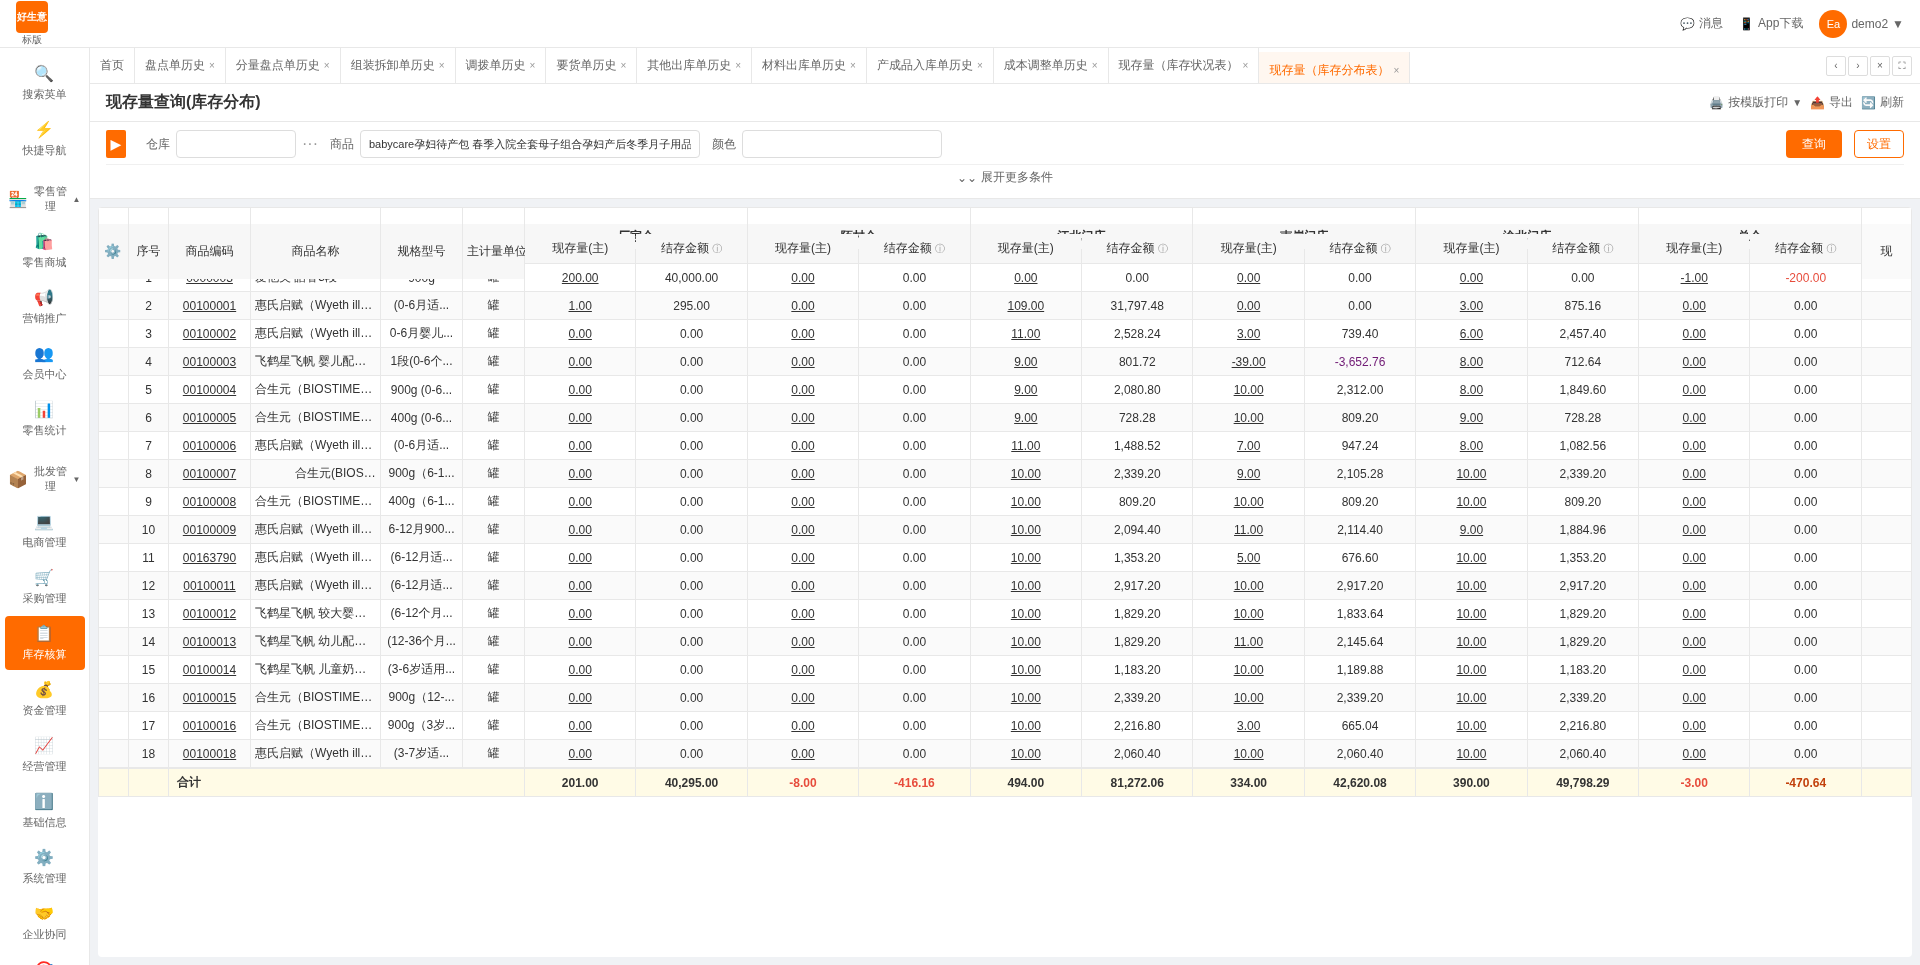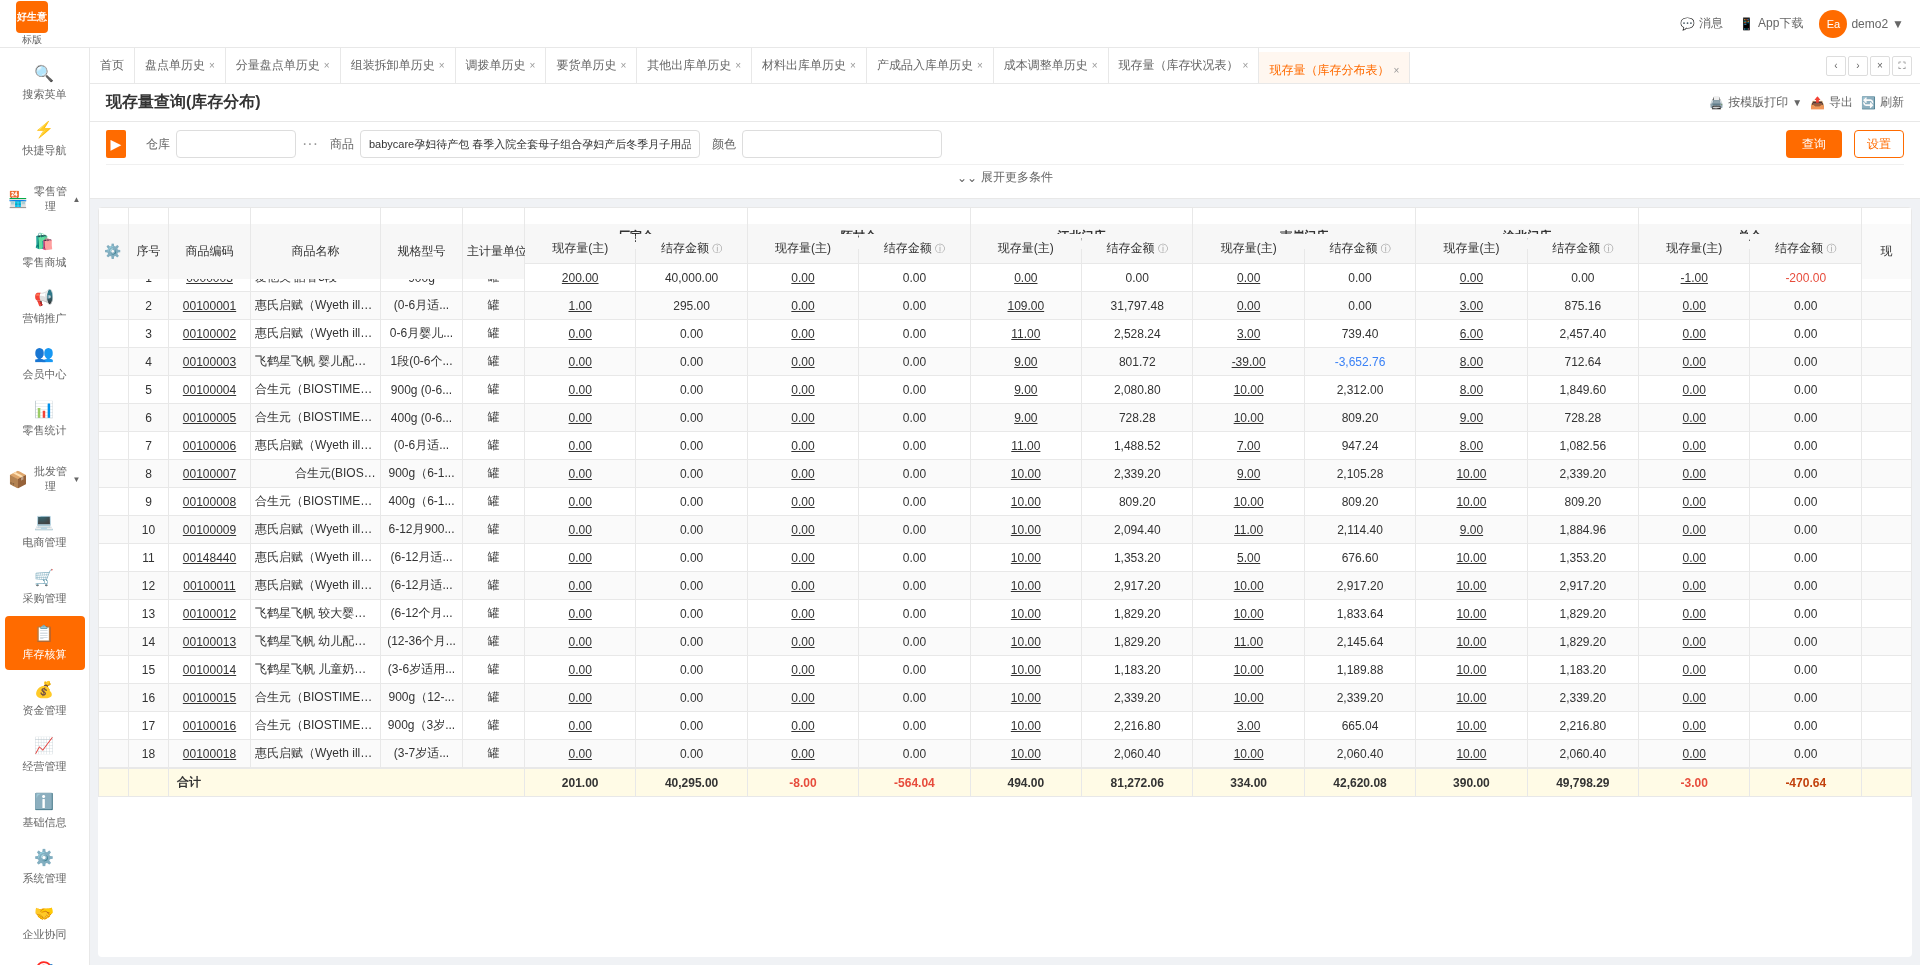--- a/index.html
+++ b/index.html
@@ -437,21 +437,21 @@
     <td style="text-align:left;overflow:hidden;text-overflow:ellipsis;white-space:nowrap;">飞鹤星飞帆 婴儿配方奶...</td>
     <td>1段(0-6个...</td>
     <td>罐</td>
     <td><span class="td-underline">0.00</span></td>
     <td>0.00</td>
     <td><span class="td-underline">0.00</span></td>
     <td>0.00</td>
     <td><span class="td-underline">9.00</span></td>
     <td>801.72</td>
     <td style="color:#e74c3c;"><span class="td-underline">-39.00</span></td>
-    <td style="color:#3b82f6;">-3,652.76</td>
+    <td style="color:#701a75;">-3,652.76</td>
     <td><span class="td-underline">8.00</span></td>
     <td>712.64</td>
     <td><span class="td-underline">0.00</span></td>
     <td>0.00</td>
     <td></td>
   </tr>
           <tr>
     <td></td>
     <td>5</td>
     <td><span class="td-link">00100004</span></td>
@@ -573,21 +573,21 @@
     <td>2,114.40</td>
     <td><span class="td-underline">9.00</span></td>
     <td>1,884.96</td>
     <td><span class="td-underline">0.00</span></td>
     <td>0.00</td>
     <td></td>
   </tr>
           <tr>
     <td></td>
     <td>11</td>
-    <td><span class="td-link">00148440</span></td>
+    <td><span class="td-link">00163790</span></td>
     <td style="text-align:left;overflow:hidden;text-overflow:ellipsis;white-space:nowrap;">惠氏启赋（Wyeth illu...</td>
     <td>(6-12月适...</td>
     <td>罐</td>
     <td><span class="td-underline">0.00</span></td>
     <td>0.00</td>
     <td><span class="td-underline">0.00</span></td>
     <td>0.00</td>
     <td><span class="td-underline">10.00</span></td>
     <td>1,353.20</td>
     <td><span class="td-underline">5.00</span></td>
@@ -745,21 +745,21 @@
     <td>0.00</td>
     <td></td>
   </tr>
           <tr class="total-row">
   <td></td>
   <td></td>
   <td colspan="4" style="text-align:left;padding-left:8px;">合计</td>
   <td>201.00</td>
   <td>40,295.00</td>
   <td style="color:#e74c3c;">-8.00</td>
-  <td style="color:#e74c3c;">-564.04</td>
+  <td style="color:#e74c3c;">-416.16</td>
   <td>494.00</td>
   <td>81,272.06</td>
   <td>334.00</td>
   <td>42,620.08</td>
   <td>390.00</td>
   <td>49,798.29</td>
   <td style="color:#e74c3c;">-3.00</td>
   <td style="color:#c2410c;">-470.64</td>
   <td></td>
 </tr>

